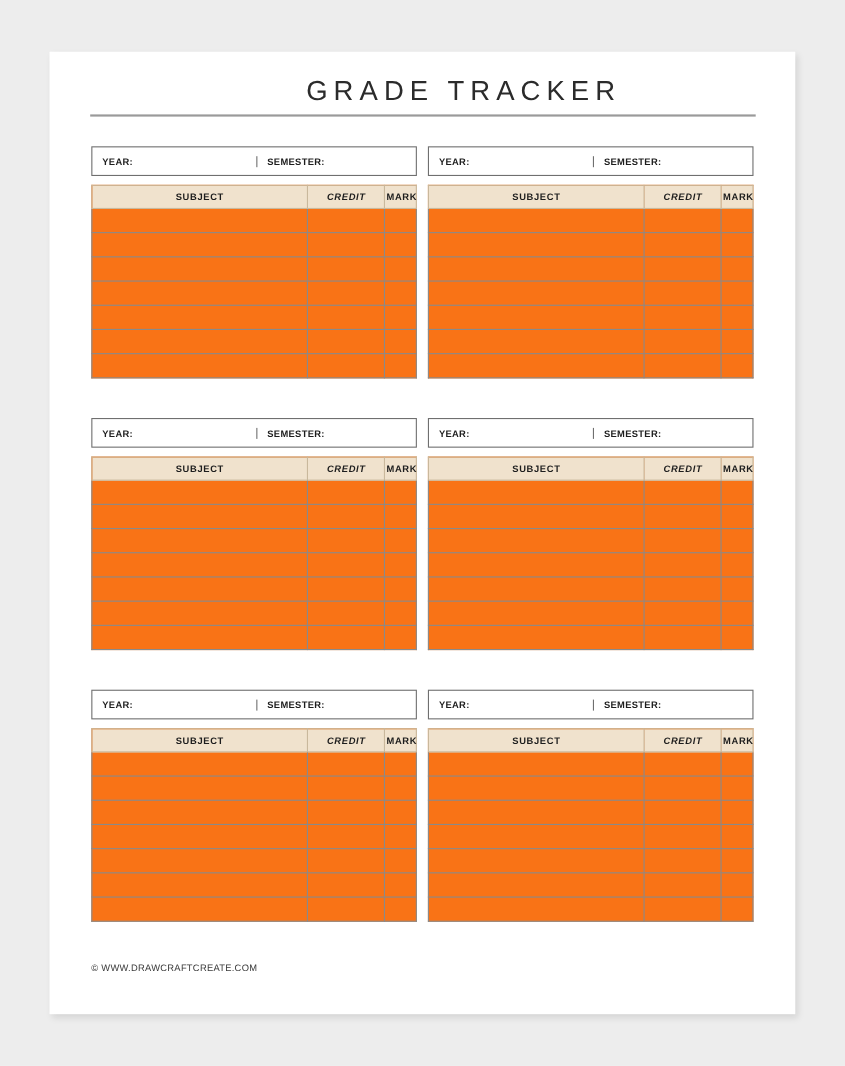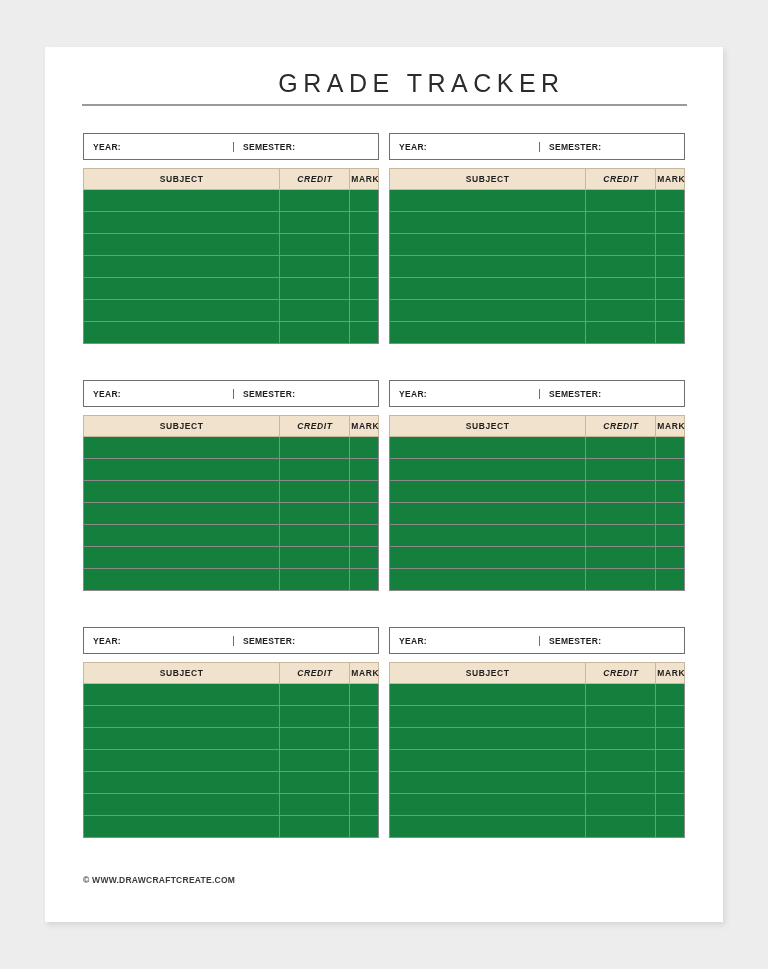--- a/index.html
+++ b/index.html
@@ -94,21 +94,21 @@
   .meta-cell.semester {
     flex: 1;
   }
 
   
   .grade-table {
     margin-top: 8px;
     width: 296px;
     border-collapse: collapse;
     table-layout: fixed;
-    background: #15803d;
+    background: #f97316;
   }
   .grade-table th,
   .grade-table td {
     border: 1px solid #8a8a8a;
     box-sizing: border-box;
   }
   .grade-table th {
     background: #f0e2cd;
     height: 21px;
     font-size: 8.5px;
@@ -123,21 +123,21 @@
   .grade-table th.h-mark    { width: 27px;  }
   .grade-table td {
     height: 22px;
   }
 
   .footer-note {
     position: absolute;
     left: 38px;
     top: 828px;
     font-size: 8.5px;
-    font-weight: bold;
+    font-weight: normal;
     letter-spacing: 0.25px;
     color: #3a3a3a;
     white-space: nowrap;
   }
 </style>
 </head>
 <body>
 
 <div class="page">
 

